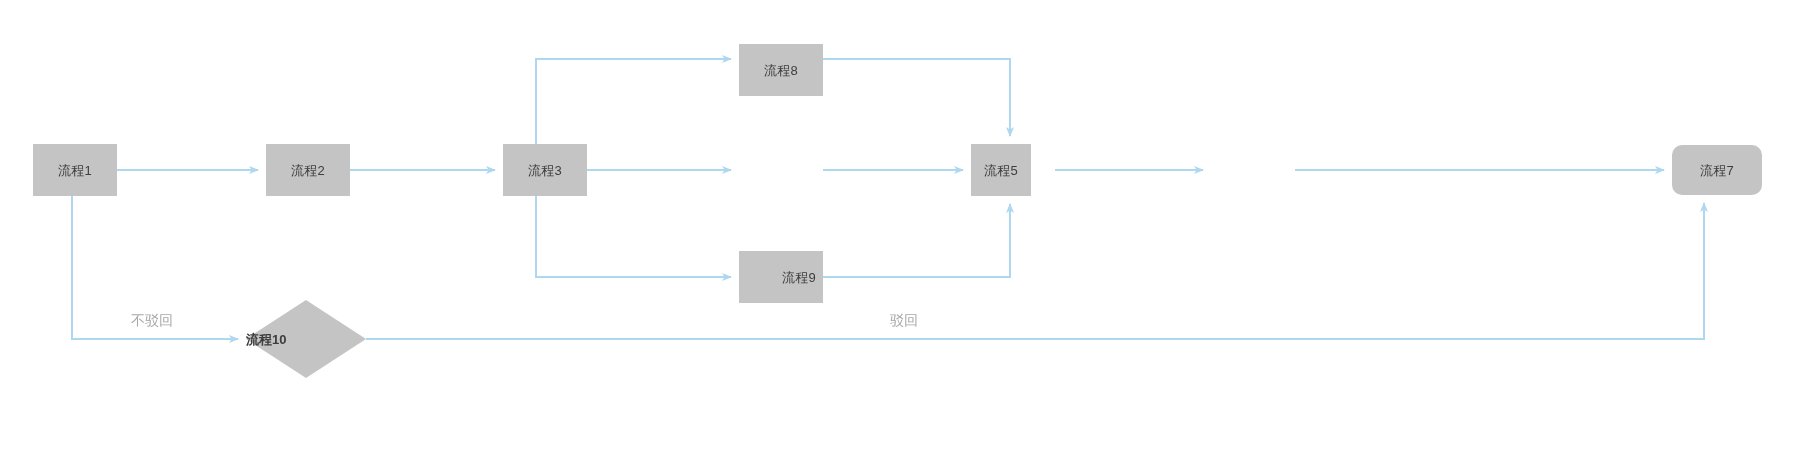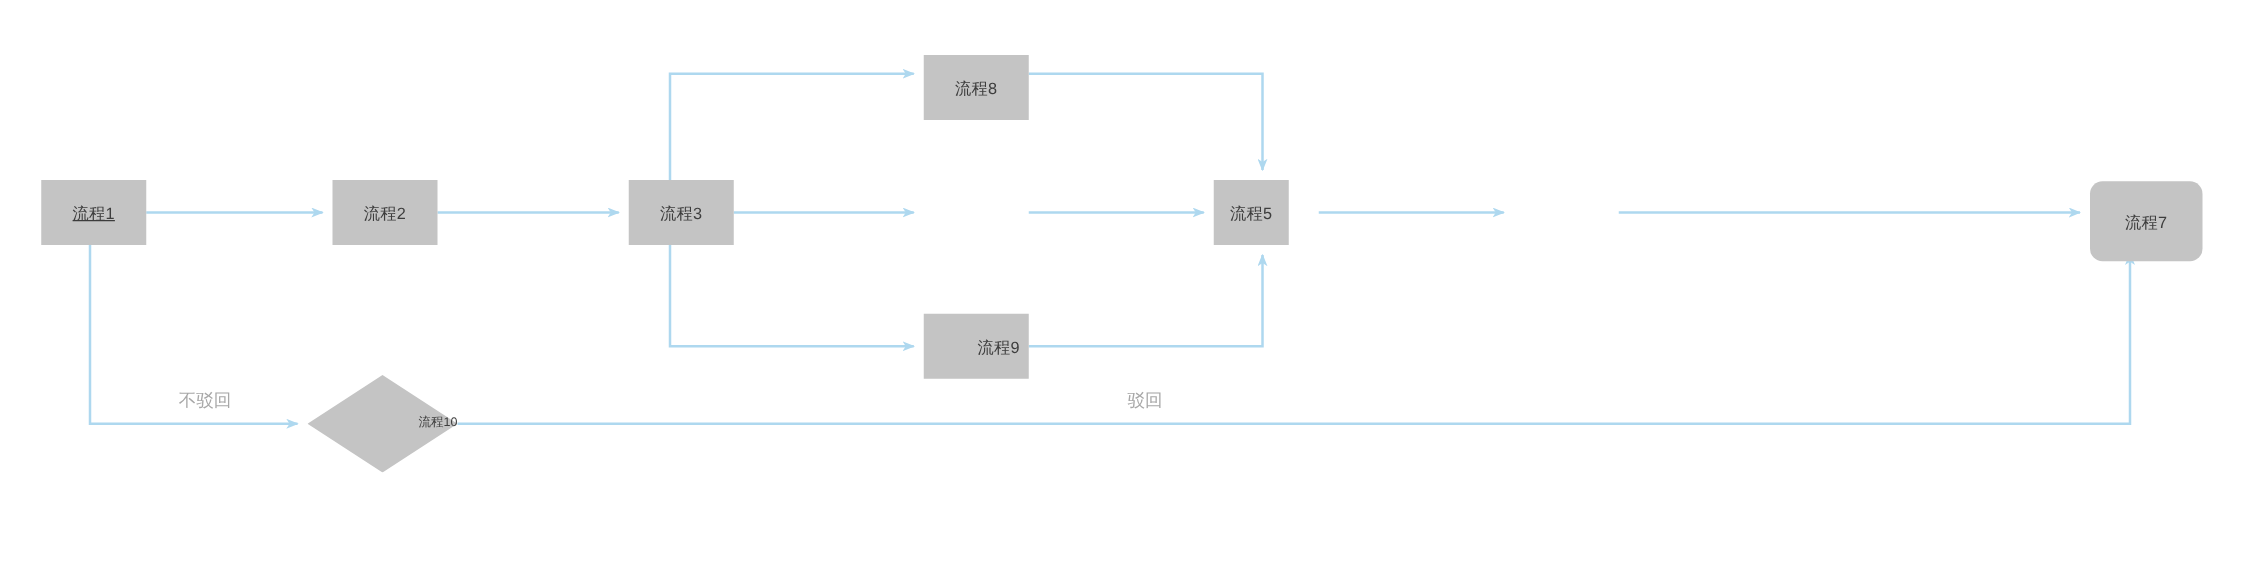--- a/index.html
+++ b/index.html
@@ -52,34 +52,34 @@
     display: block;
   }
   .diamond-label {
     position: absolute;
     left: 0;
     top: 0;
     width: 100%;
     height: 100%;
     display: flex;
     align-items: center;
-    justify-content: flex-end;
-    font-size: 10px;
+    justify-content: flex-start;
+    font-size: 13px;
     color: #3d3d3d;
     line-height: 1;
+    font-weight: bold;
   }
   .edge-label {
     position: absolute;
     font-size: 14px;
     color: #a8a8a8;
     line-height: 1;
     white-space: nowrap;
     z-index: 4;
     background: transparent;
-    margin-left: 12px;
   }
 </style>
 </head>
 <body>
 
 <div id="canvas">
 
   <svg id="edges" viewBox="0 0 1804 459" width="1804" height="459" xmlns="http://www.w3.org/2000/svg">
     <defs>
       <marker id="ah" markerWidth="10" markerHeight="8" refX="9" refY="4" orient="auto" markerUnits="userSpaceOnUse">
@@ -107,39 +107,39 @@
       <path d="M1055,170 L1203,170" marker-end="url(#ah)"></path>
 
       <path d="M1295,170 L1664,170" marker-end="url(#ah)"></path>
 
       <path d="M72,196 L72,339 L238,339" marker-end="url(#ah)"></path>
 
       <path d="M366,339 L1704,339 L1704,203" marker-end="url(#ah)"></path>
     </g>
   </svg>
 
-  <div class="node" style="left:33px; top:144px; width:84px; height:52px;text-decoration:underline;">
+  <div class="node" style="left:33px; top:144px; width:84px; height:52px;">
     <span>流程1</span>
   </div>
 
   <div class="node" style="left:266px; top:144px; width:84px; height:52px;">
     <span>流程2</span>
   </div>
 
   <div class="node" style="left:503px; top:144px; width:84px; height:52px;">
     <span>流程3</span>
   </div>
 
 
   <div class="node" style="left:971px; top:144px; width:60px; height:52px;">
     <span>流程5</span>
   </div>
 
 
-  <div class="node rounded" style="left:1672px; top:145px; width:90px; height:64px;">
+  <div class="node rounded" style="left:1672px; top:145px; width:90px; height:50px;">
     <span>流程7</span>
   </div>
 
   <div class="node" style="left:739px; top:44px; width:84px; height:52px;">
     <span>流程8</span>
   </div>
 
   <div class="node" style="left:739px; top:251px; width:84px; height:52px;padding-left:36px;">
     <span>流程9</span>
   </div>

